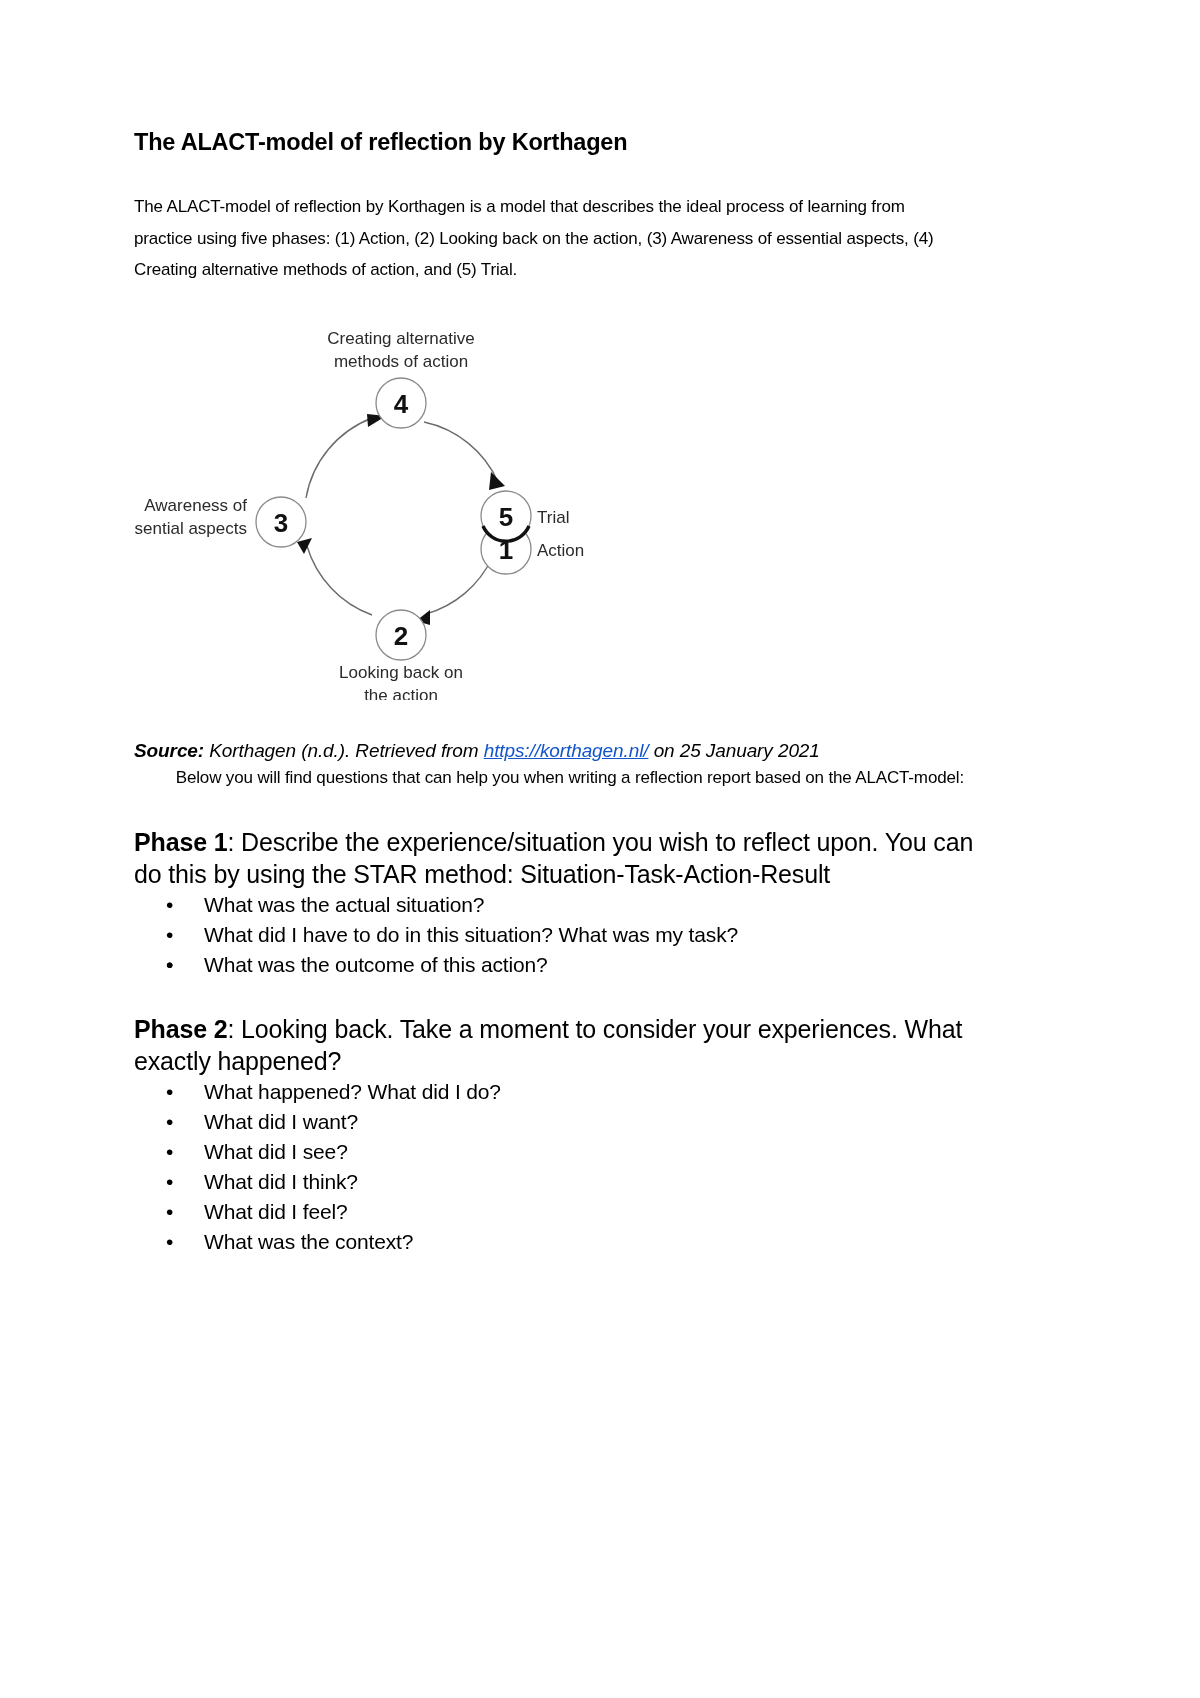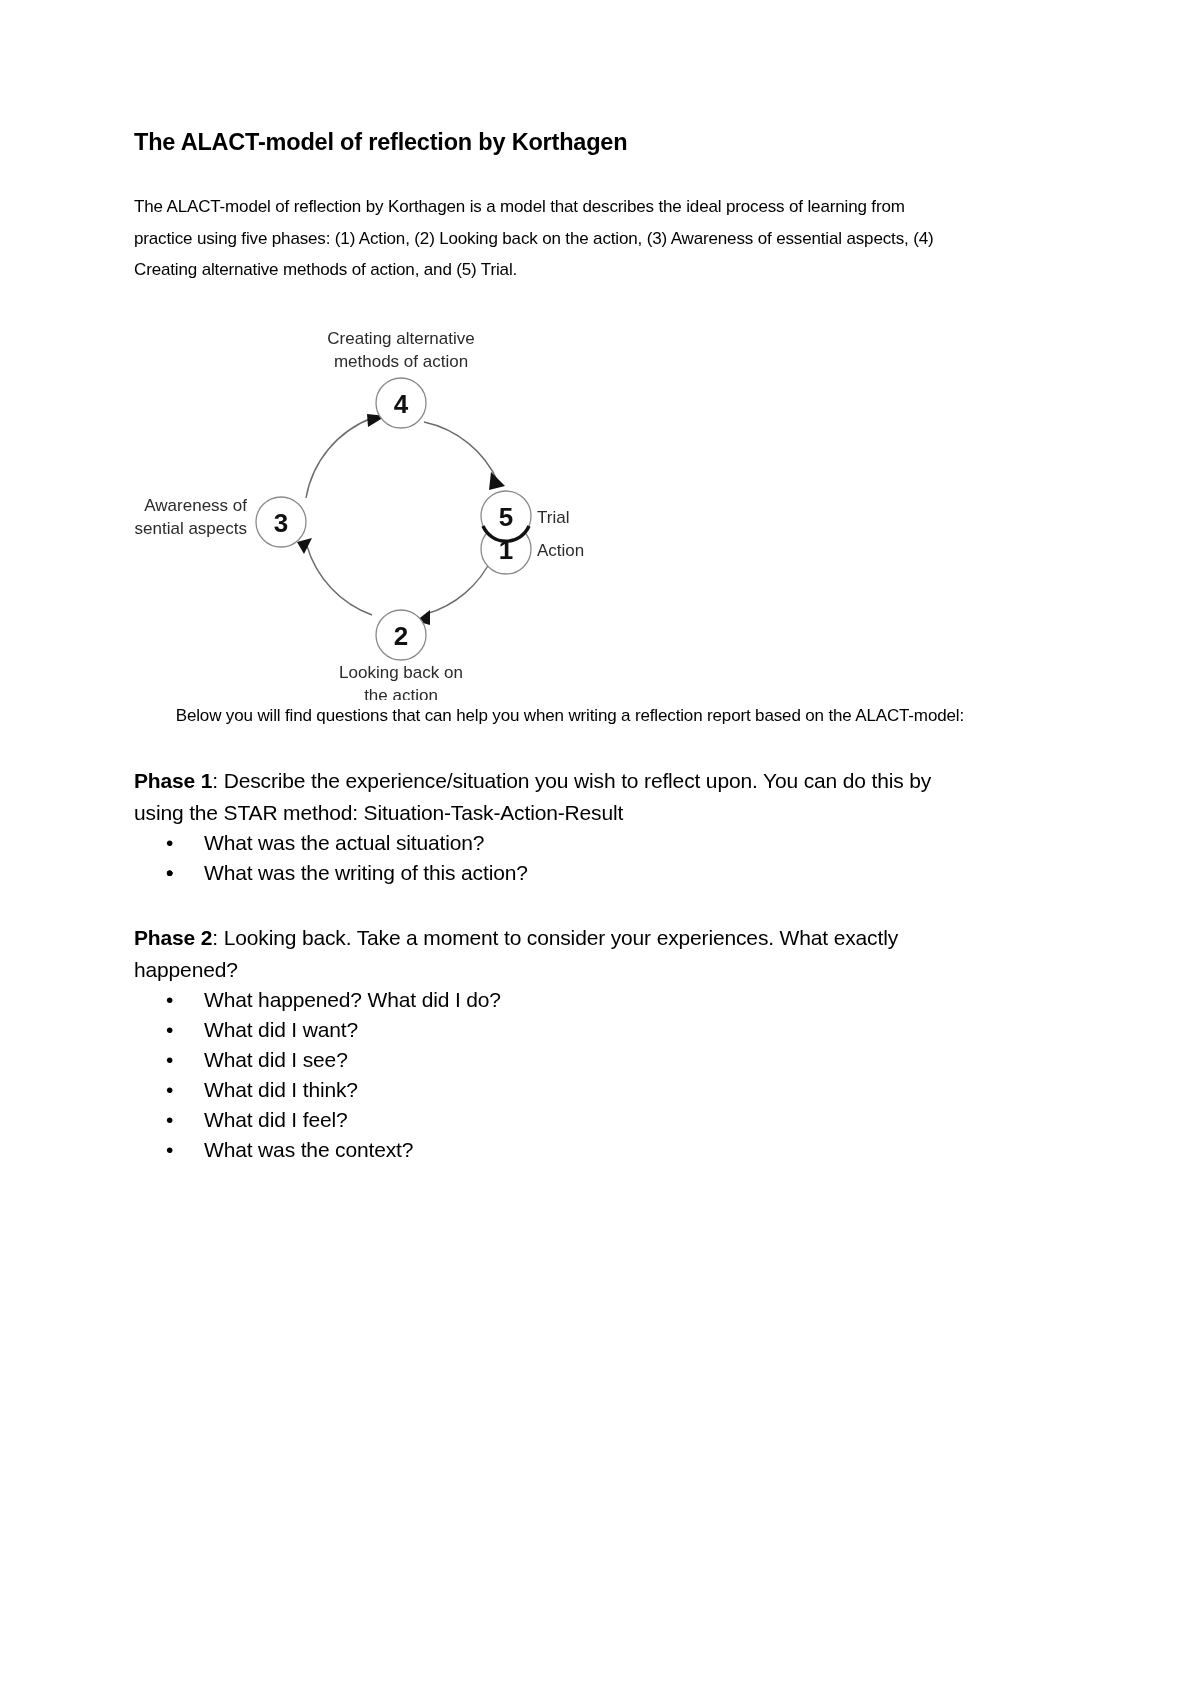--- a/index.html
+++ b/index.html
@@ -61,21 +61,21 @@
   .source-link {
     color: #1155cc;
     text-decoration: underline;
     font-style: italic;
     font-weight: normal;
   }
 
   .below-para { margin-top: 40px; text-align: right; }
 
   .phase-para {
-    font-size: 21px;
+    font-size: 25px;
     line-height: 31.5px;
     margin: 34px 0 0 0;
     letter-spacing: -0.15px;
     max-width: 845px;
   }
   .phase-label { font-weight: bold; }
 
   ul.qlist {
     list-style: none;
     margin: 0;
@@ -149,31 +149,34 @@
       <text x="113" y="204" text-anchor="end" font-family="Liberation Sans, sans-serif" font-size="17" fill="#2b2b2b">essential aspects</text>
 
       <text x="267" y="348" text-anchor="middle" font-family="Liberation Sans, sans-serif" font-size="17" fill="#2b2b2b">Looking back on</text>
       <text x="267" y="371" text-anchor="middle" font-family="Liberation Sans, sans-serif" font-size="17" fill="#2b2b2b">the action</text>
 
       <text x="403" y="193" text-anchor="start" font-family="Liberation Sans, sans-serif" font-size="17" fill="#2b2b2b">Trial</text>
       <text x="403" y="226" text-anchor="start" font-family="Liberation Sans, sans-serif" font-size="17" fill="#2b2b2b">Action</text>
     </svg>
   </div>
 
+  <p class="source-line">
+    <span>Source:</span><span class="src-rest"> Korthagen (n.d.). Retrieved from </span><a class="source-link" href="#">https://korthagen.nl/</a><span class="src-rest"> on 25 January 2021</span>
+  </p>
 
   <p class="body-text below-para">Below you will find questions that can help you when writing a reflection report based on the ALACT-model:</p>
 
   <p class="phase-para">
     <span class="phase-label">Phase 1</span><span>: Describe the experience/situation you wish to reflect upon. You can do this by using the STAR method: Situation-Task-Action-Result</span>
   </p>
   <ul class="qlist">
     <li><span class="bullet-dot">•</span><span>What was the actual situation?</span></li>
+    <li><span class="bullet-dot">•</span><span>What did I have to do in this situation? What was my task?</span></li>
     <li><span class="bullet-dot">•</span></li>
-    <li><span class="bullet-dot">•</span></li>
-    <li><span class="bullet-dot">•</span><span>What was the writing of this action?</span></li>
+    <li><span class="bullet-dot">•</span><span>What was the outcome of this action?</span></li>
   </ul>
 
   <p class="phase-para">
     <span class="phase-label">Phase 2</span><span>: Looking back. Take a moment to consider your experiences. What exactly happened?</span>
   </p>
   <ul class="qlist">
     <li><span class="bullet-dot">•</span><span>What happened? What did I do?</span></li>
     <li><span class="bullet-dot">•</span><span>What did I want?</span></li>
     <li><span class="bullet-dot">•</span><span>What did I see?</span></li>
     <li><span class="bullet-dot">•</span><span>What did I think?</span></li>

